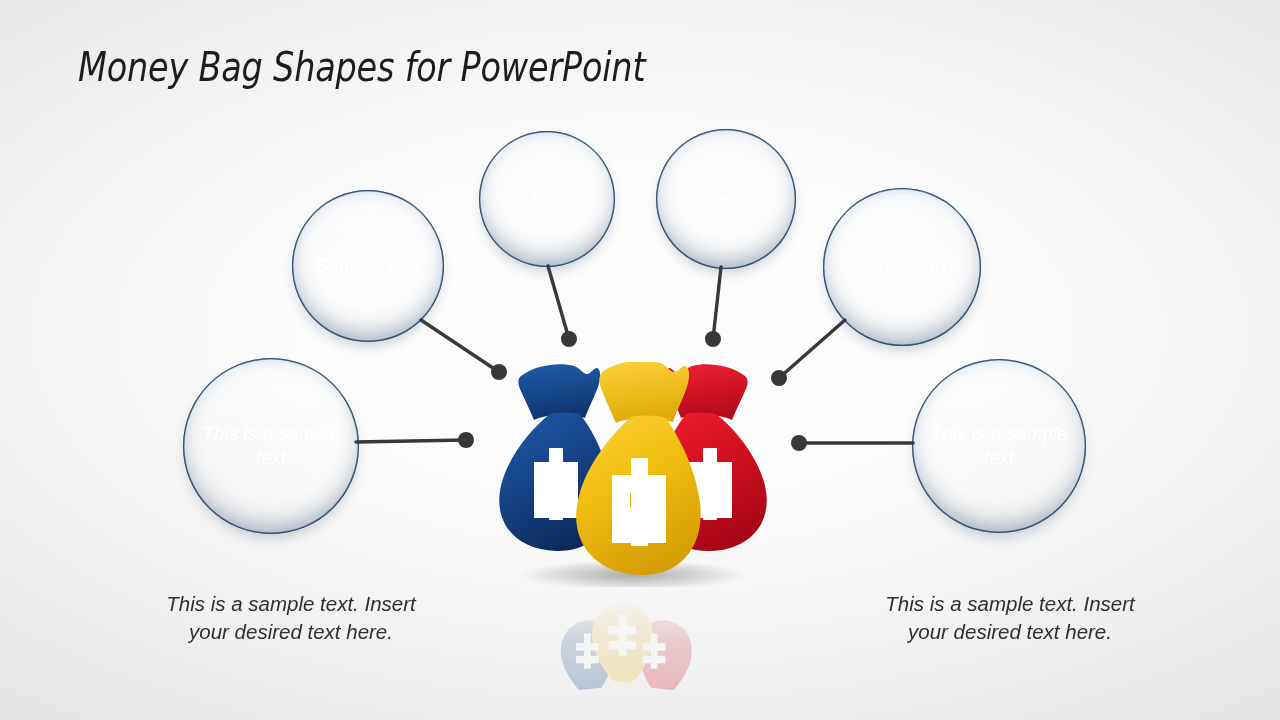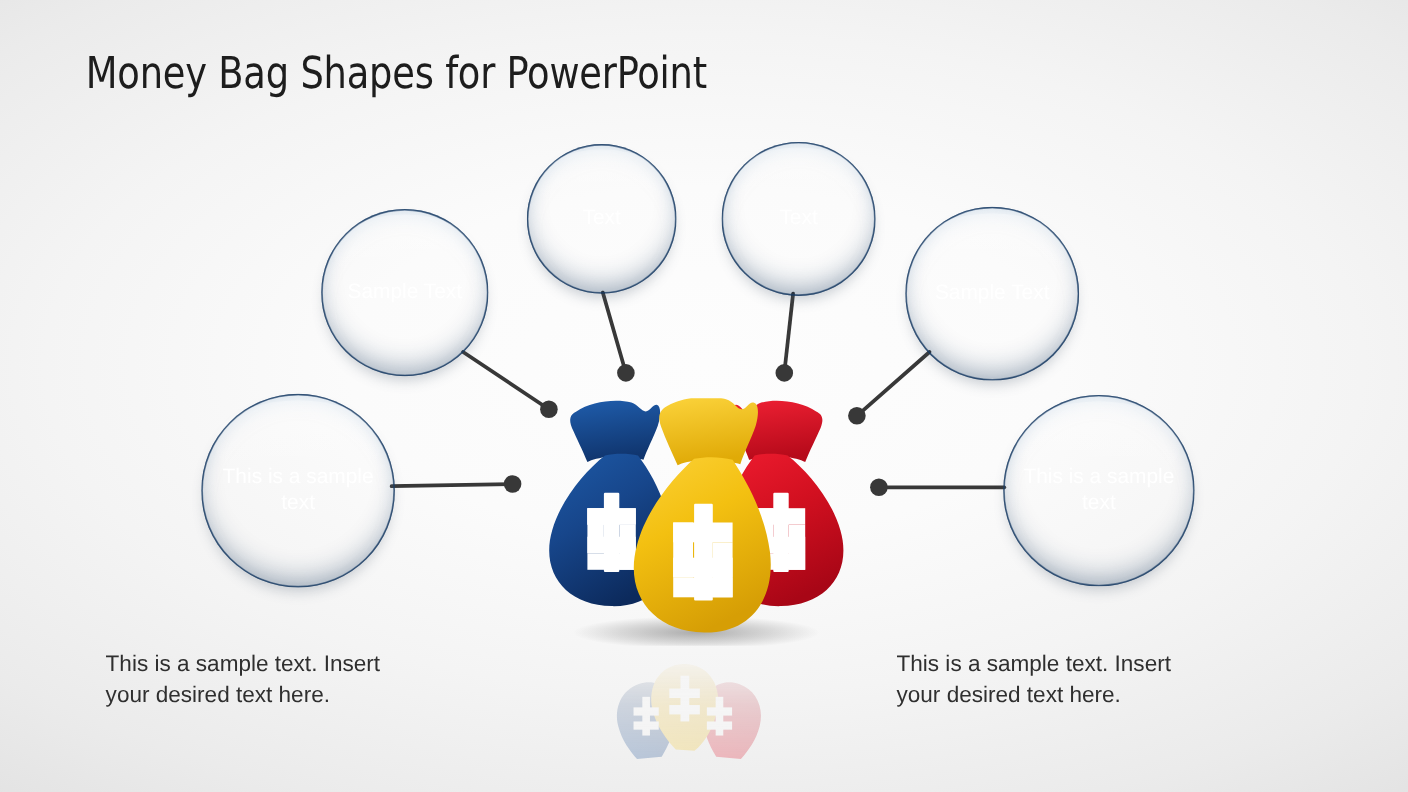--- a/index.html
+++ b/index.html
@@ -15,20 +15,21 @@
   }
 
   #slide {
     position: relative;
     width: 1280px;
     height: 720px;
     background:
       radial-gradient(ellipse 90% 80% at 50% 46%,
         #fdfdfd 0%, #fbfbfb 28%, #f4f4f4 52%, #ebebeb 74%, #e1e1e1 92%, #dcdcdc 100%);
     overflow: hidden;
+    font-style: italic;
   }
 
   
   #title {
     position: absolute;
     left: 78px;
     top: 42px;
     font-size: 40px;
     line-height: 50px;
     font-weight: 400;
@@ -123,21 +124,21 @@
     transform: scaleY(-1);
     opacity: 0.30;
     -webkit-mask-image: linear-gradient(to top, rgba(0,0,0,0) 4%, rgba(0,0,0,0.55) 46%, rgba(0,0,0,0.95) 100%);
     mask-image: linear-gradient(to top, rgba(0,0,0,0) 4%, rgba(0,0,0,0.55) 46%, rgba(0,0,0,0.95) 100%);
     pointer-events: none;
   }
 
   
   .caption {
     position: absolute;
-    text-align: left;
+    text-align: center;
     font-size: 20.5px;
     line-height: 28px;
     color: #2f2f2f;
     white-space: pre-line;
   }
   #caption-left  { left: 96px;  top: 590px; width: 390px; }
   #caption-right { left: 815px; top: 590px; width: 390px; }
 </style>
 </head>
 <body>

